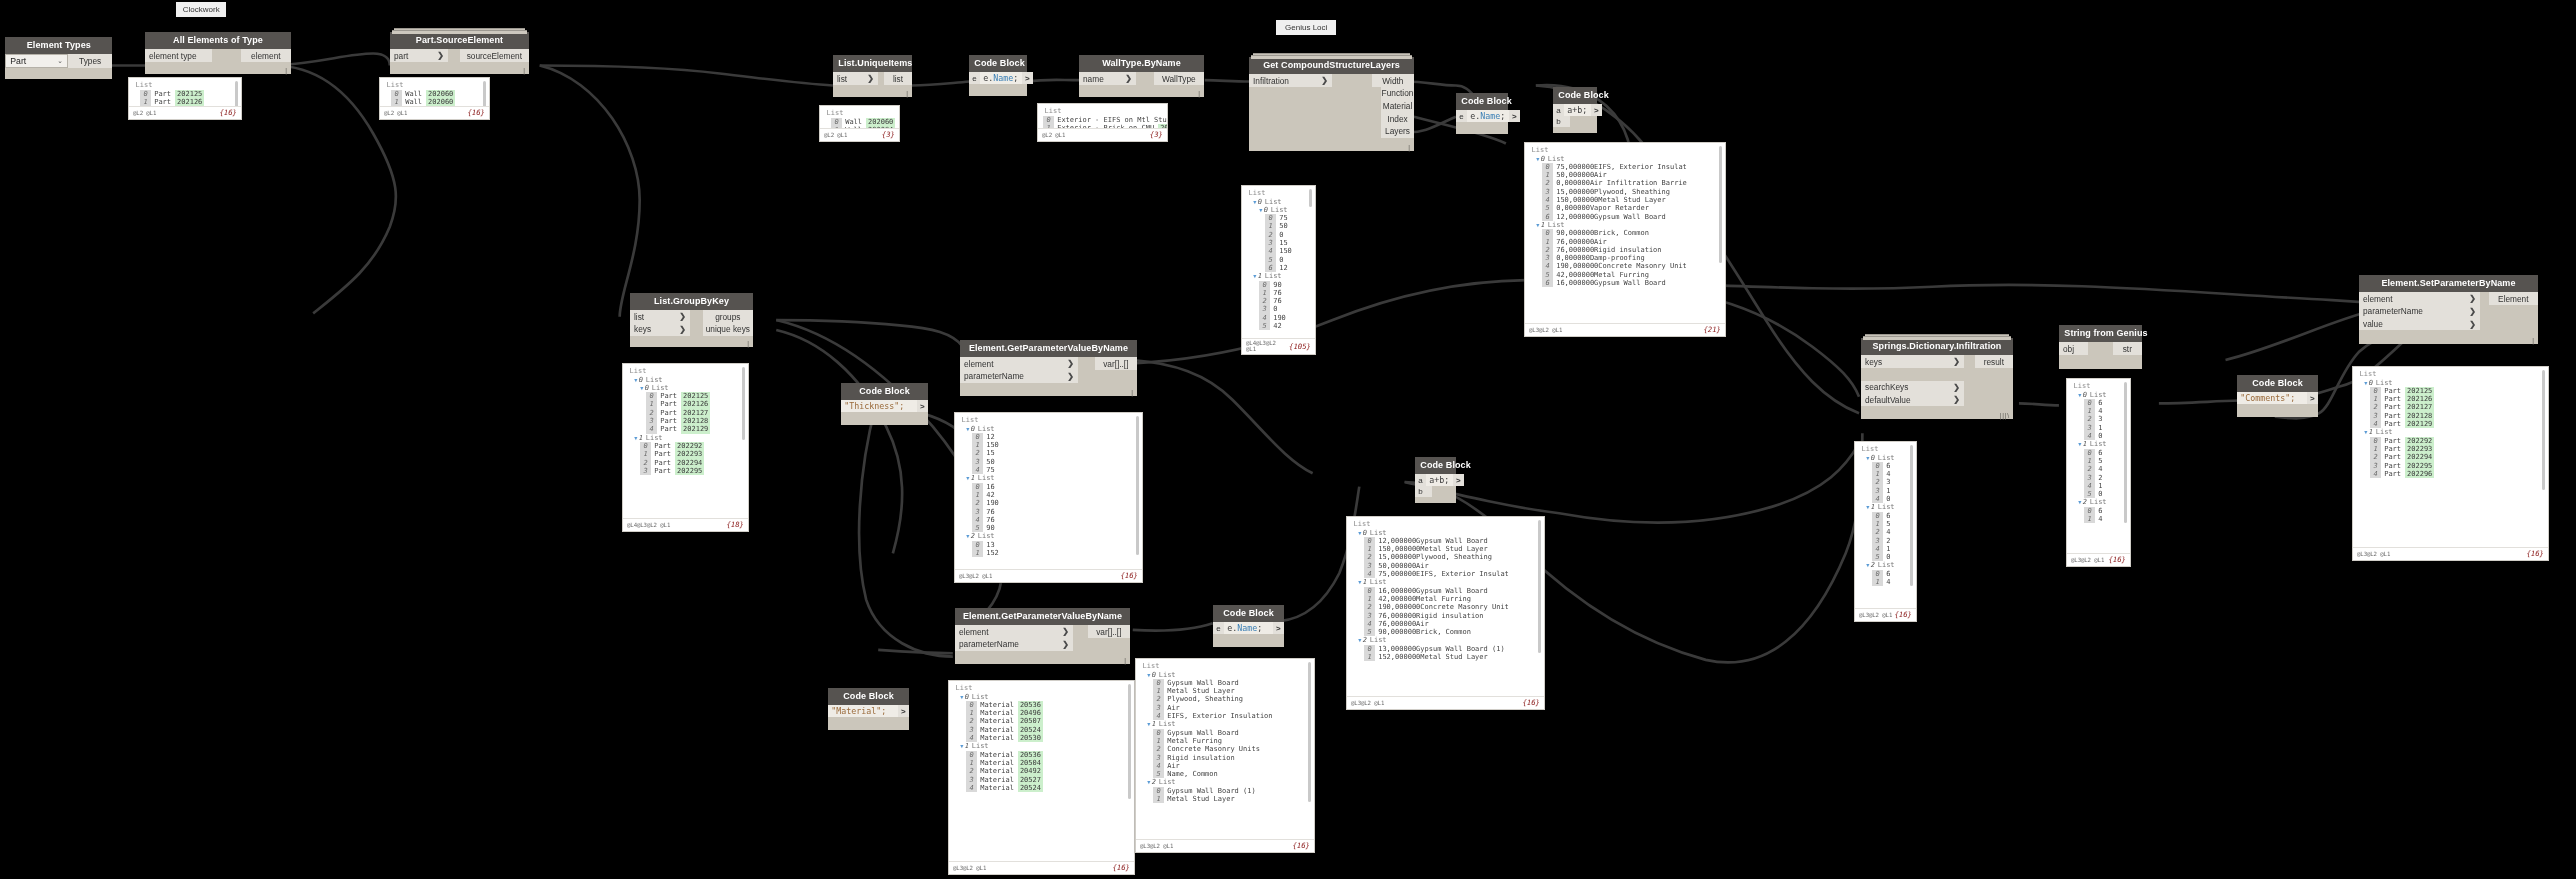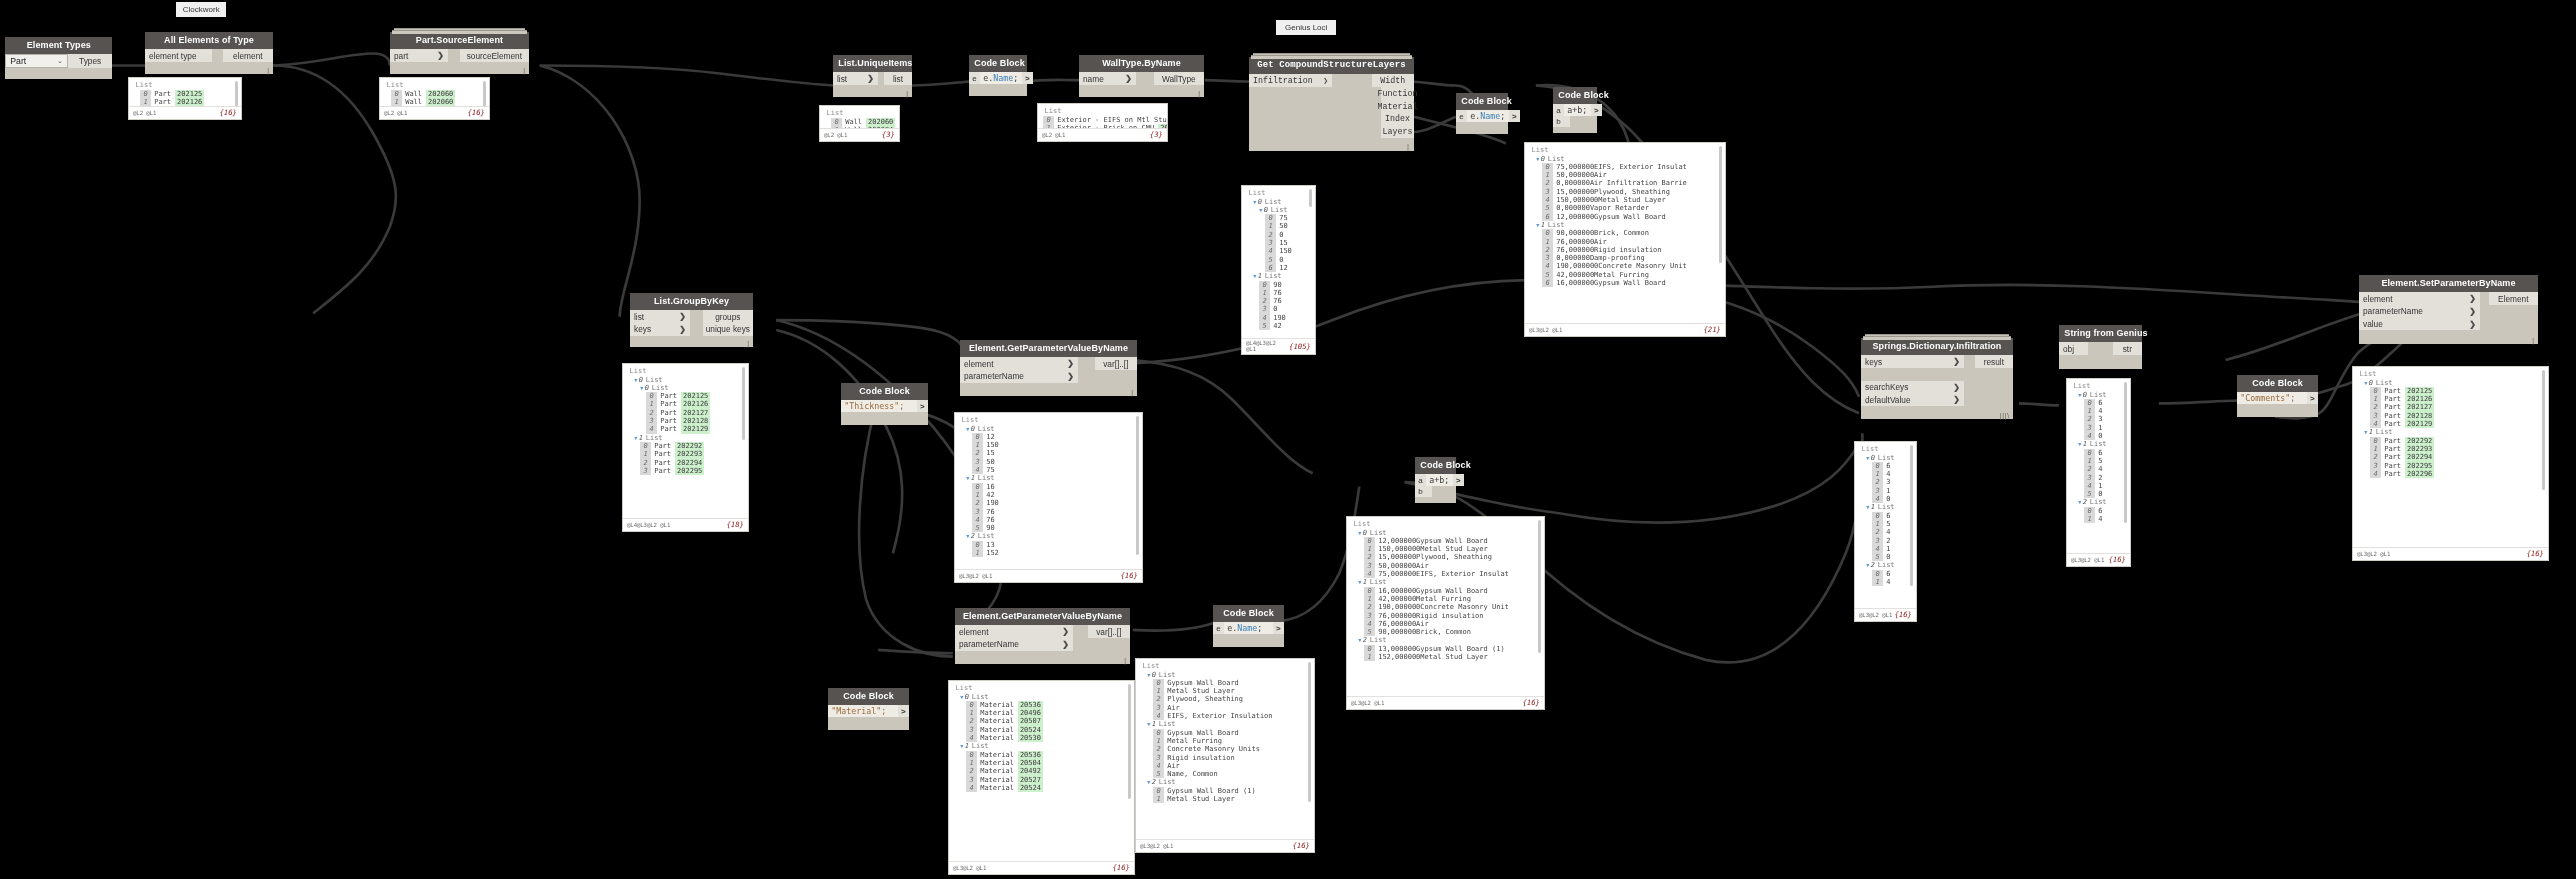--- a/index.html
+++ b/index.html
@@ -111,21 +111,21 @@
     <div class="dd">
       <div class="ddsel">
         <span>Part</span>
         <span class="caret">⌄</span>
       </div>
       <div class="outpin" style="width:35px;">Types</div>
     </div>
   </div>
 </div>
 
-<div class="node" style="left:145px;top:32px;width:128px;">
+<div class="node" style="left:145px;top:32px;width:146px;">
   <div class="hdr">All Elements of Type</div>
   <div class="body">
     <div class="prow">
       <div class="pin" style="width:59px;">
             <span>element type</span>
           </div>
       <div class="spacer"></div>
       <div class="outpin" style="width:41px;">element</div>
     </div>
     <div class="lacing">|</div>
@@ -290,21 +290,21 @@
             <span class="wid">264</span>
           </div>
         </div>
       </div>
   <div class="wfoot">
     <span class="wlev">@L2 @L1</span>
     <span class="wcnt">{3}</span>
   </div>
 </div>
 
-<div class="node" style="left:1249px;top:57px;width:165px;font-family:Liberation Mono, monospace;">
+<div class="node" style="left:1249px;top:57px;width:165px;">
   <div class="stack"></div>
       <div class="stack2"></div>
   <div class="hdr">Get CompoundStructureLayers</div>
   <div class="body" style="min-height:77px;">
     <div class="prow">
       <div class="pin" style="width:75px;">
         <span>Infiltration</span>
         <span class="chev">❯</span>
       </div>
       <div class="spacer"></div>

